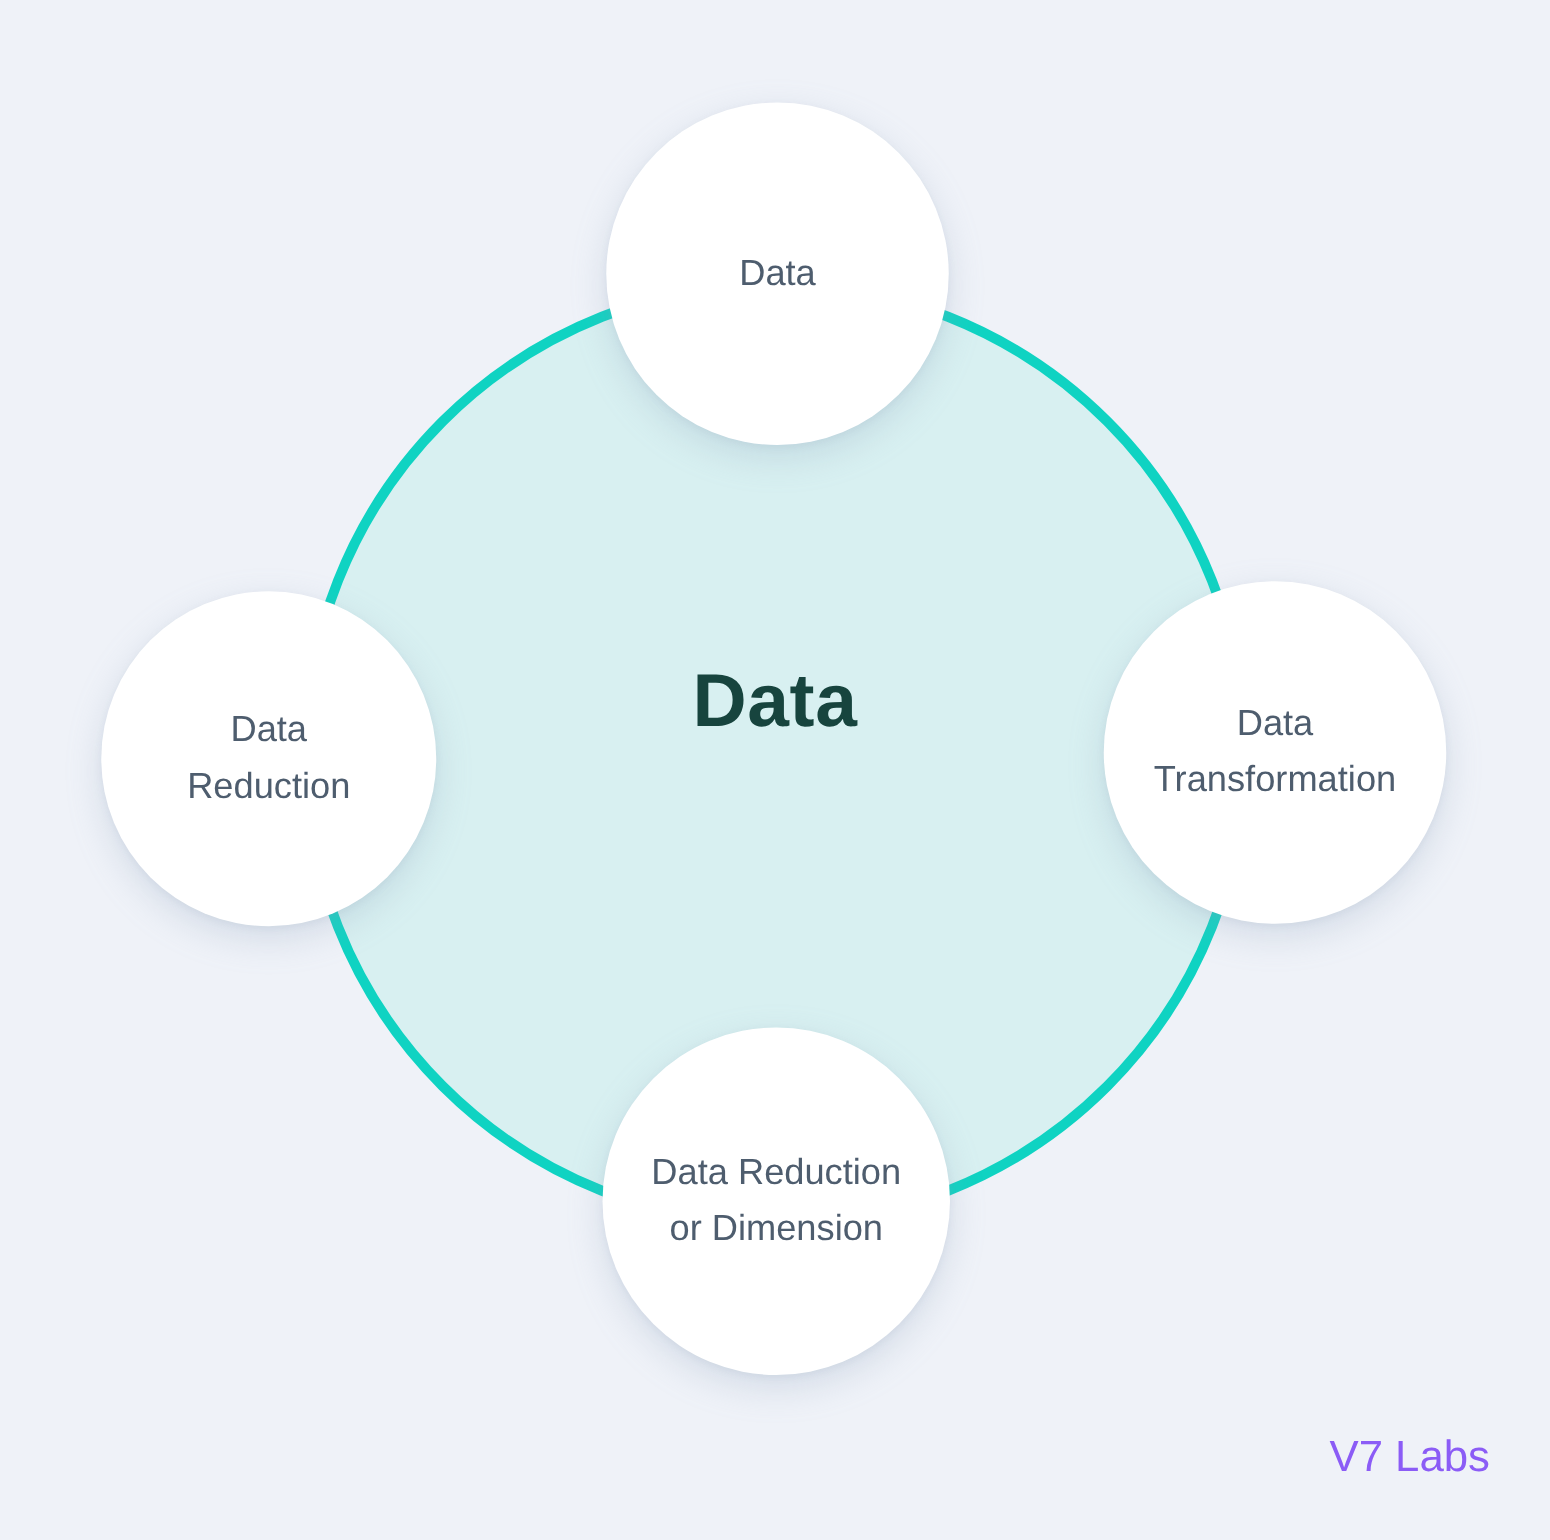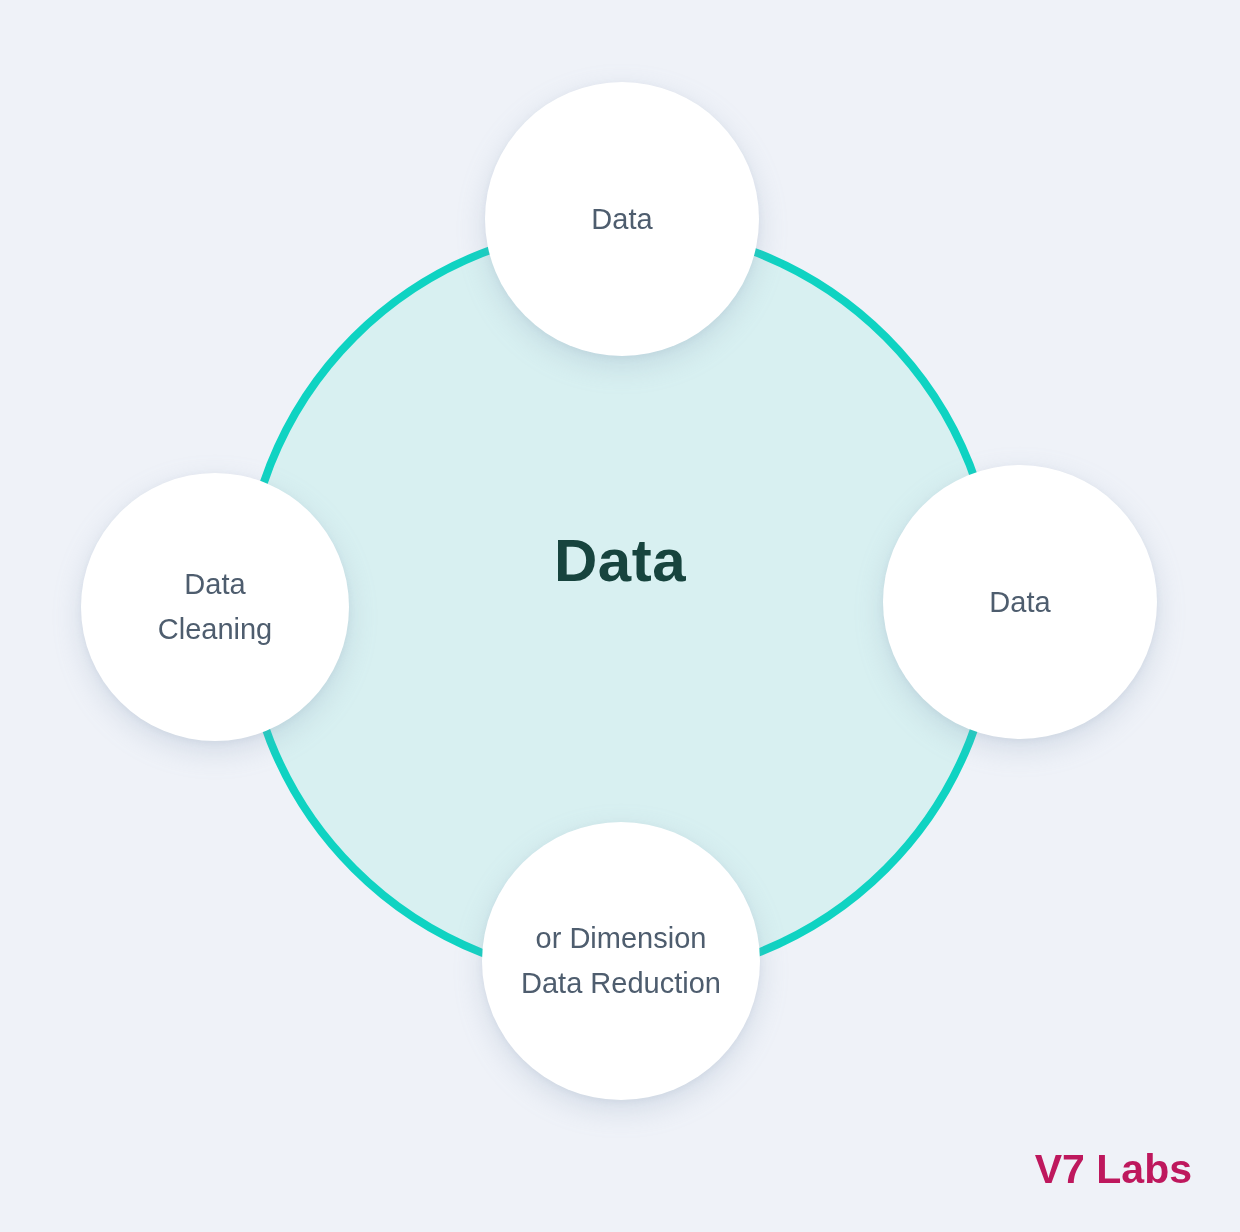--- a/index.html
+++ b/index.html
@@ -62,23 +62,23 @@
   .node-top    { left: 485px; top: 82px;  width: 274px; height: 274px; }
   .node-right  { left: 883px; top: 465px; width: 274px; height: 274px; }
   .node-bottom { left: 482px; top: 822px; width: 278px; height: 278px; }
   .node-left   { left: 81px;  top: 473px; width: 268px; height: 268px; }
   
   .watermark {
     position: absolute;
     right: 48px;
     top: 1146px;
     z-index: 3;
-    color: #be185d;
-    font-size: 41px;
-    font-weight: 700;
+    color: #8b5cf6;
+    font-size: 35px;
+    font-weight: 400;
   }
 </style>
 </head>
 <body>
 
 <div class="canvas">
 
   <div class="big-circle"></div>
 
   <div class="center-title">
@@ -87,32 +87,33 @@
 
   <div class="node node-top">
     <div class="node-label">
       <div>Data</div>
     </div>
   </div>
 
   <div class="node node-right">
     <div class="node-label">
       <div>Data</div>
+      <div>Transformation</div>
     </div>
   </div>
 
   <div class="node node-bottom">
     <div class="node-label">
+      <div>Data Reduction</div>
       <div>or Dimension</div>
-      <div>Data Reduction</div>
     </div>
   </div>
 
   <div class="node node-left">
     <div class="node-label">
       <div>Data</div>
-      <div>Cleaning</div>
+      <div>Reduction</div>
     </div>
   </div>
 
   <div class="watermark">V7 Labs</div>
 
 </div>
 
 </body></html>

